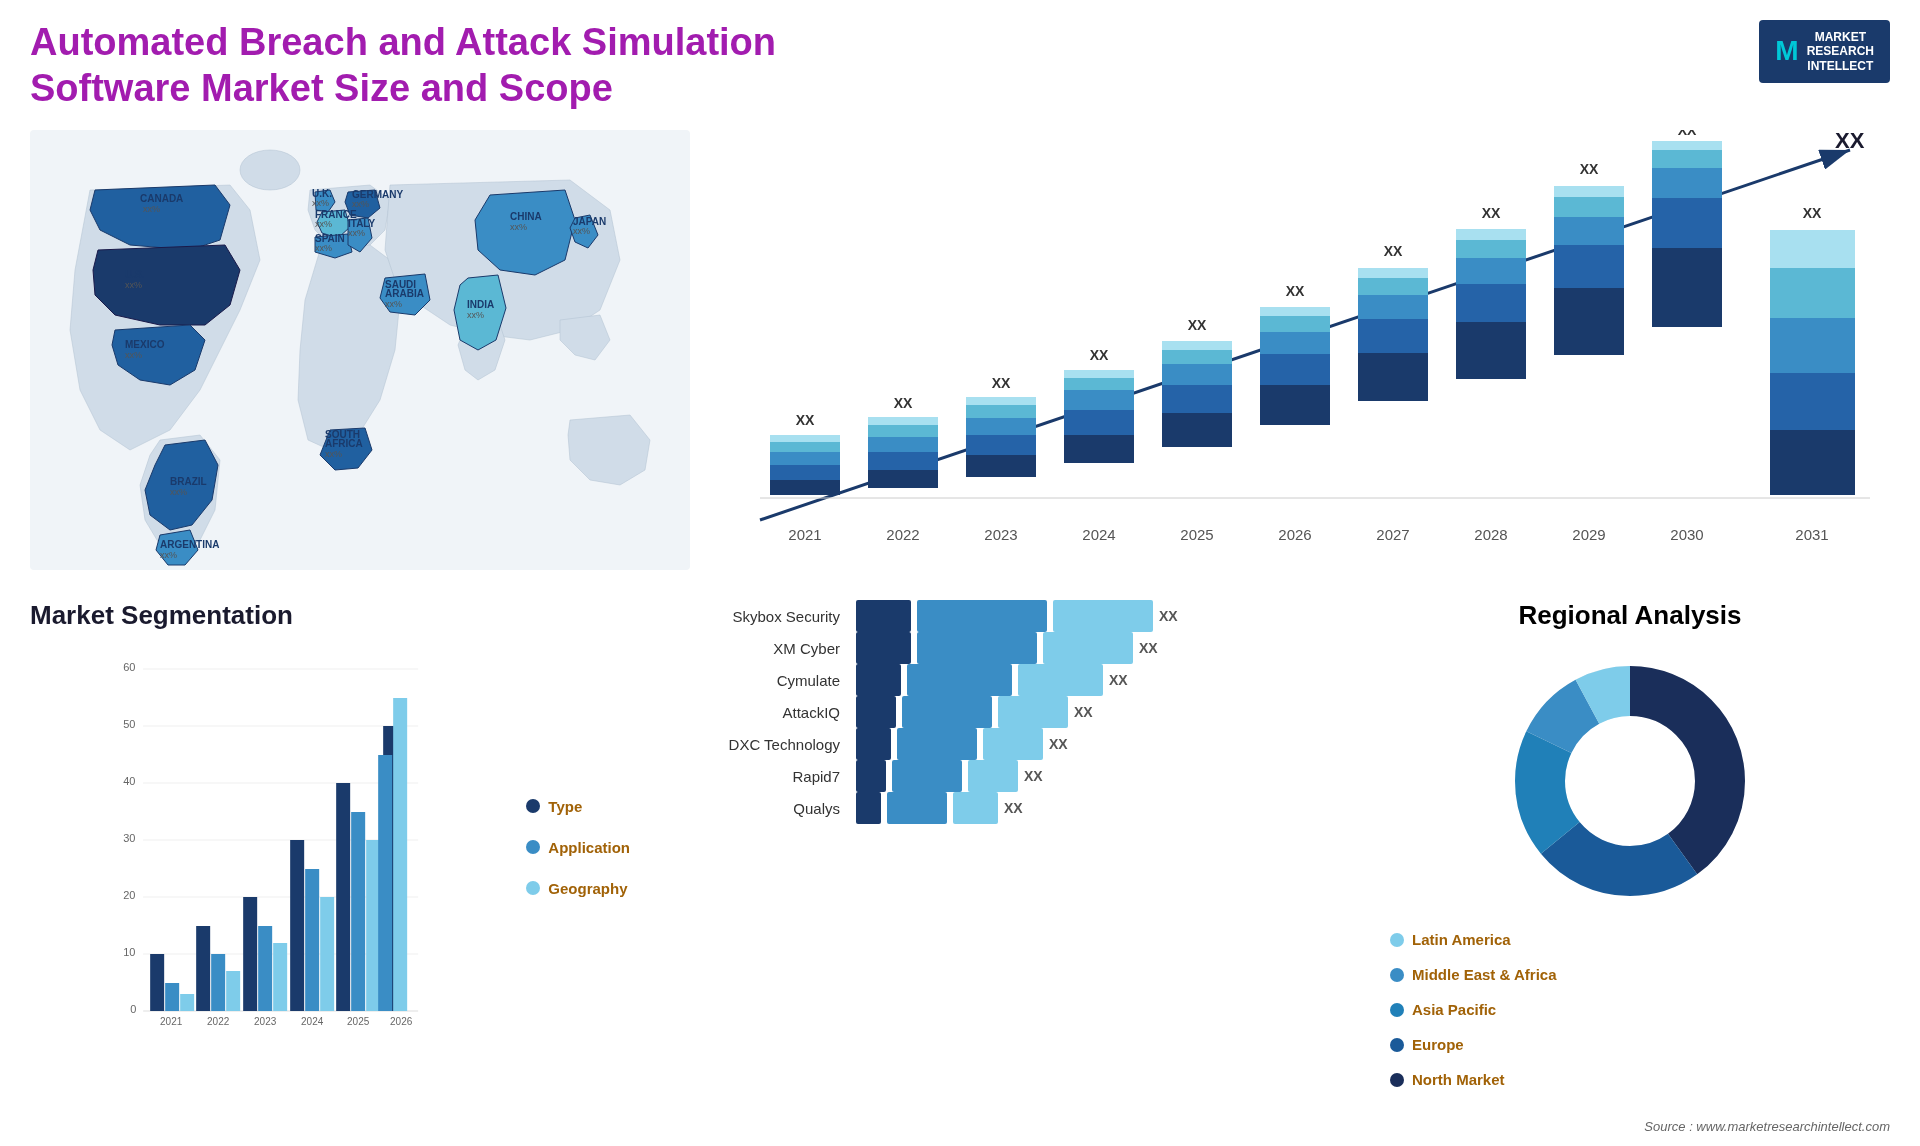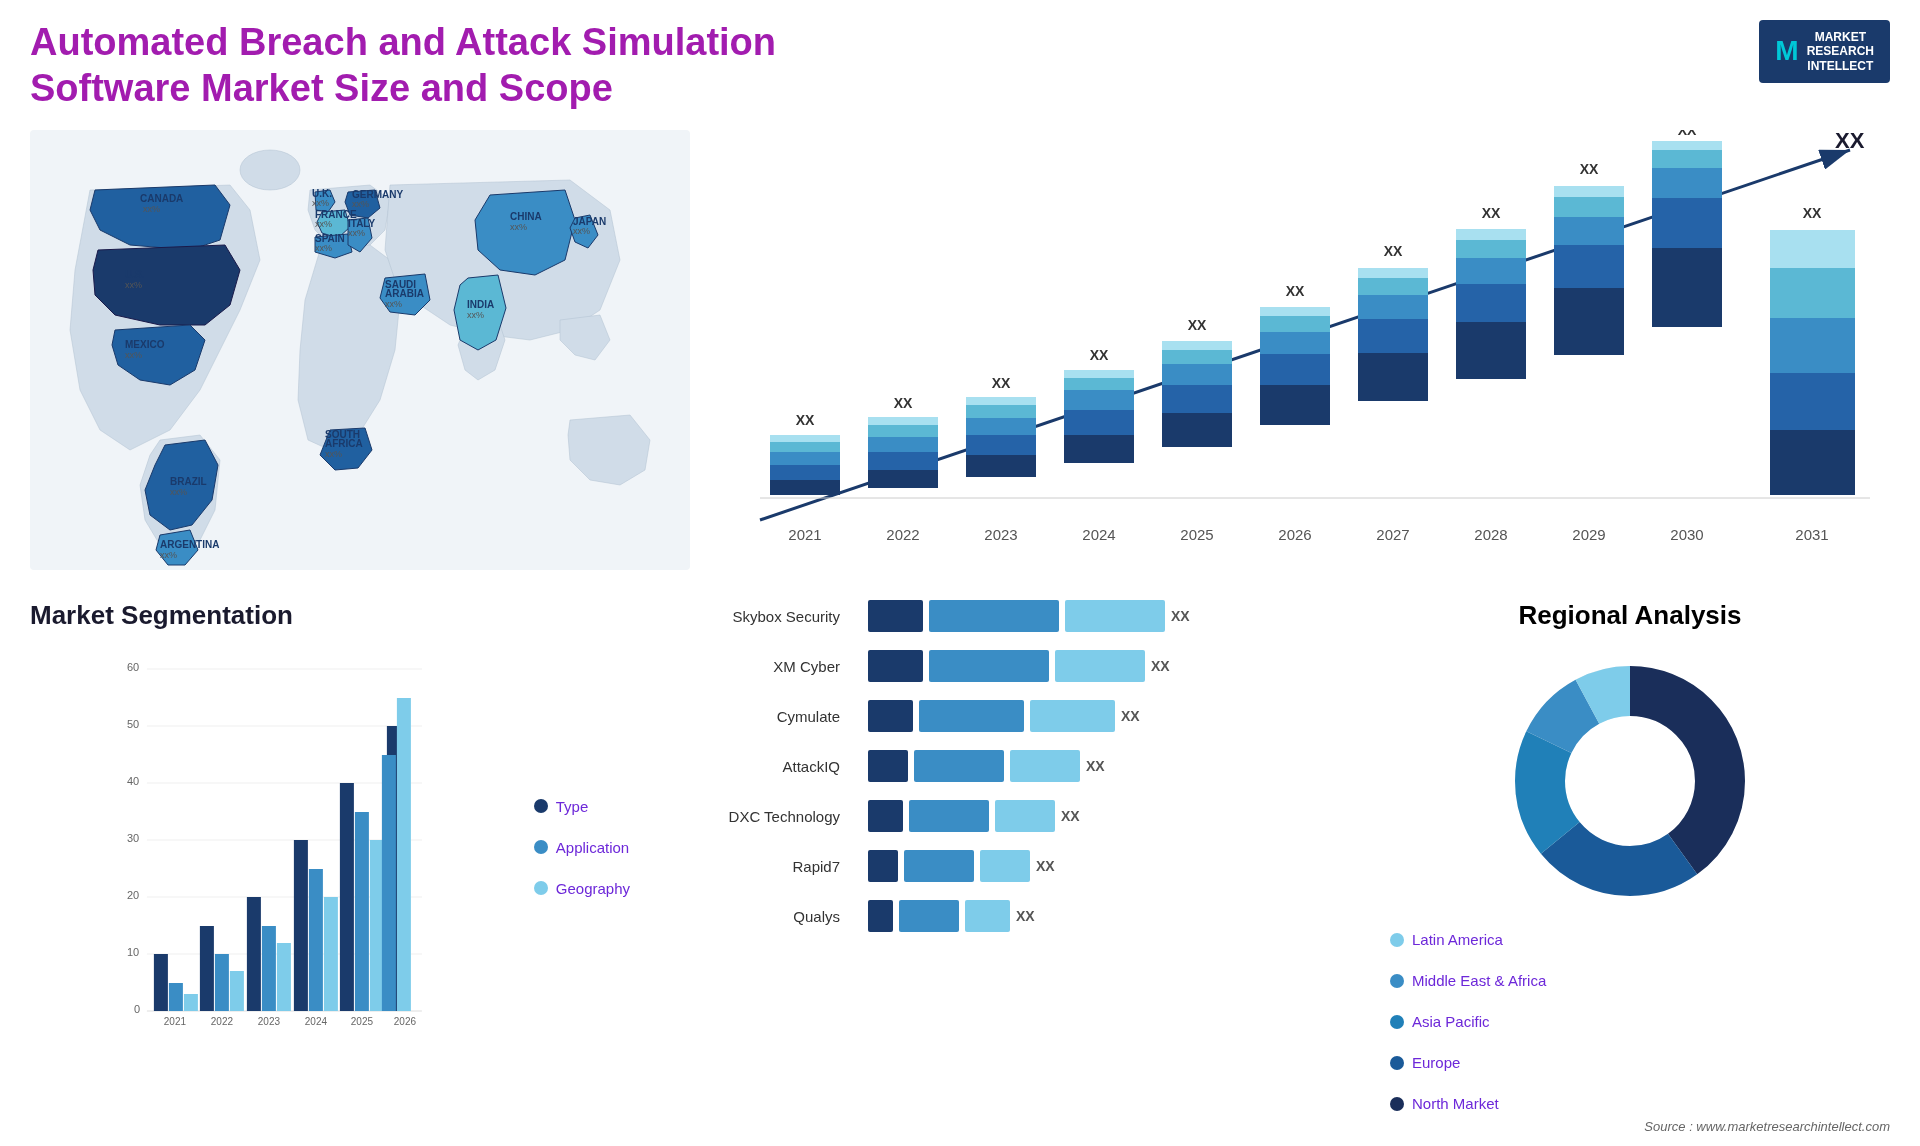--- a/index.html
+++ b/index.html
@@ -120,35 +120,35 @@
       text-align: center;
     }
 
     
     .legend-item {
       display: flex;
       align-items: center;
       gap: 8px;
       margin-bottom: 8px;
       font-size: 15px;
-      color: #6d28d9;
+      color: #a16207;
+      font-weight: bold;
     }
     .legend-dot {
       width: 14px;
       height: 14px;
       border-radius: 50%;
       flex-shrink: 0;
     }
 
     
     .player-row {
       display: flex;
       align-items: center;
-      margin-bottom: 18px;
-      gap: 28px;
+      gap: 16px;
     }
     .player-name {
       width: 160px;
       font-size: 15px;
       color: #333;
       text-align: right;
       flex-shrink: 0;
     }
     .player-bar-wrap {
       flex: 1;
@@ -573,21 +573,21 @@
 
       <circle cx="130" cy="130" r="90" fill="none" stroke="#2080b8" stroke-width="50" stroke-dasharray="101.8 463.7" stroke-dashoffset="-361.9" transform="rotate(-90 130 130)"></circle>
 
       <circle cx="130" cy="130" r="90" fill="none" stroke="#3a8dc5" stroke-width="50" stroke-dasharray="56.5 508.9" stroke-dashoffset="-463.7" transform="rotate(-90 130 130)"></circle>
 
       <circle cx="130" cy="130" r="90" fill="none" stroke="#7eccea" stroke-width="50" stroke-dasharray="45.2 520.3" stroke-dashoffset="-520.2" transform="rotate(-90 130 130)"></circle>
 
       <circle cx="130" cy="130" r="62" fill="white"></circle>
     </svg>
 
-    <div style="display:flex; flex-direction:column; gap:16px; align-self:flex-start; padding-left:30px;">
+    <div style="display:flex; flex-direction:column; gap:10px; align-self:flex-start; padding-left:30px;">
       <div class="legend-item">
         <div class="legend-dot" style="background:#7eccea;"></div>
         <span>Latin America</span>
       </div>
       <div class="legend-item">
         <div class="legend-dot" style="background:#3a8dc5;"></div>
         <span>Middle East &amp; Africa</span>
       </div>
       <div class="legend-item">
         <div class="legend-dot" style="background:#2080b8;"></div>

